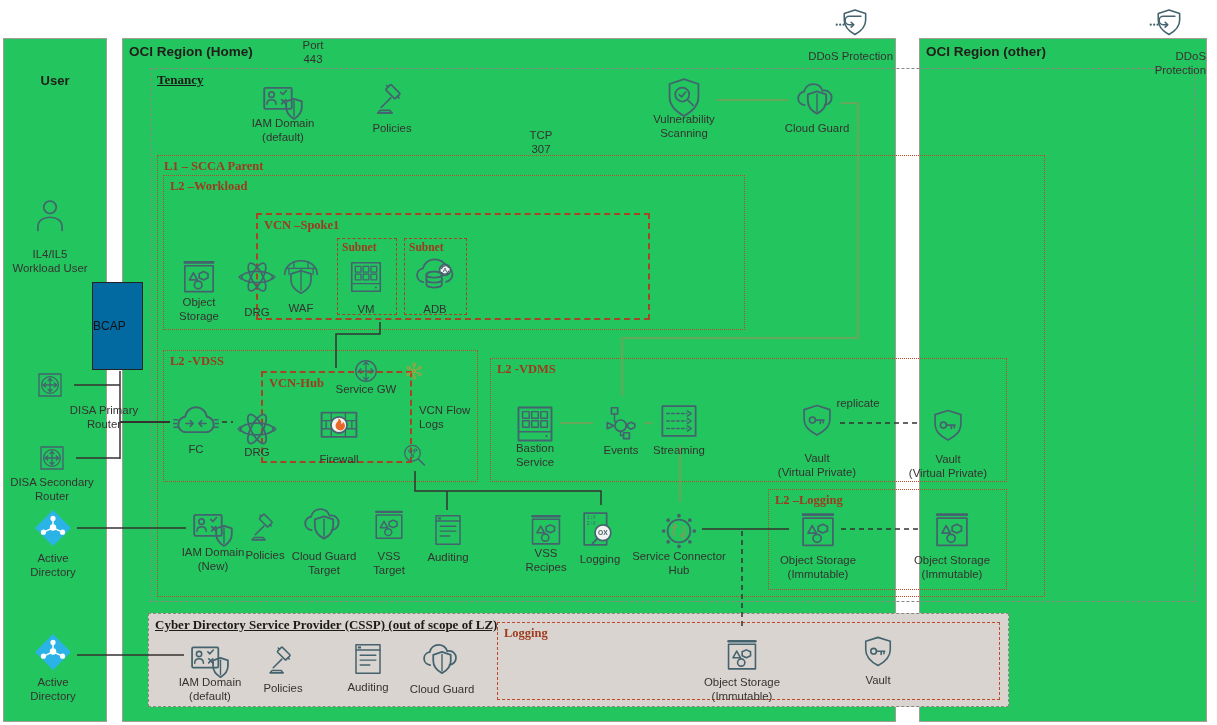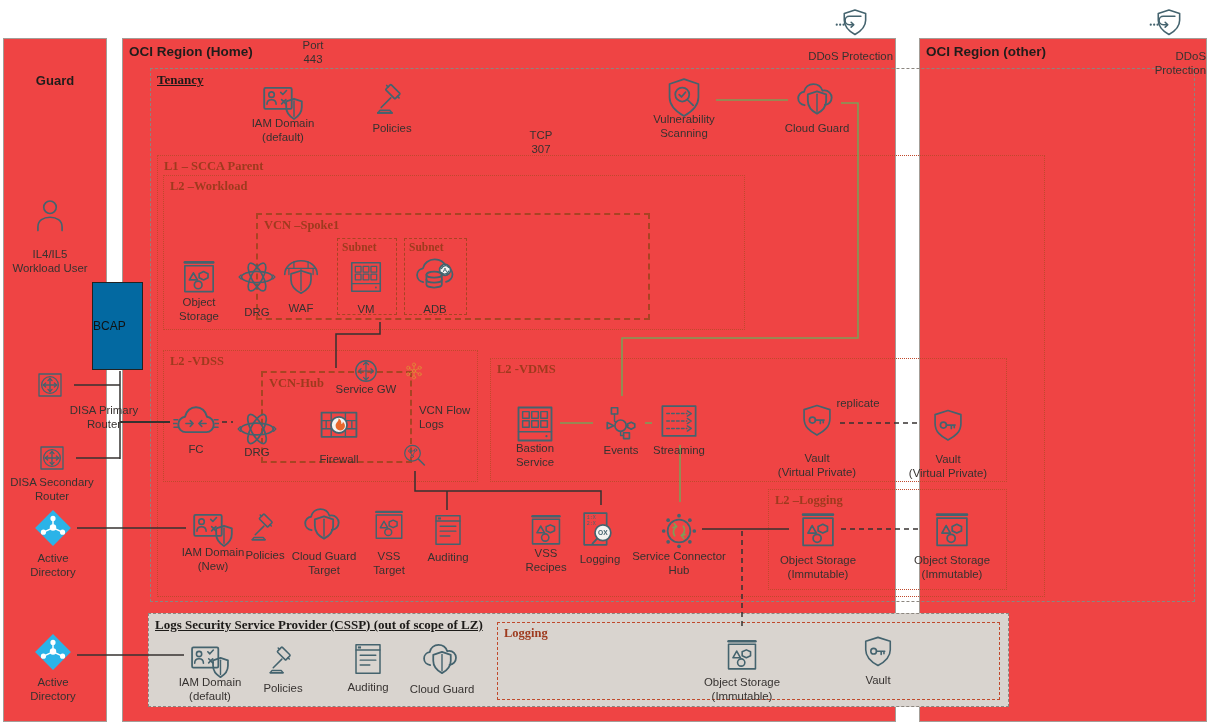--- a/index.html
+++ b/index.html
@@ -1,18 +1,18 @@
 <!DOCTYPE html>
 <html><head>
 <meta charset="utf-8">
 <style>
   html,body{margin:0;padding:0;background:#fff;font-family:"Liberation Sans",sans-serif;}
   .canvas{position:relative;width:1217px;height:725px;background:#fff;overflow:hidden;}
   .box{position:absolute;box-sizing:border-box;z-index:1;}
-  .panel{background:#ef4444;border:1px solid #a39d97;}
+  .panel{background:#22c55e;border:1px solid #a39d97;}
   .dash-gray{border:1px dashed #8b867f;}
   .dot-red{border:1px dotted #c0492c;}
   .dash-vcn{border:2px dashed #a84423;}
   .dash-subnet{border:1.5px dashed #a84423;}
   .cssp{background:#d9d4cf;border:1px dashed #8b867f;}
   .dash-logging{border:1px dashed #c0492c;}
   .bcap{background:#0369a1;border:1.5px solid #222;display:flex;align-items:center;justify-content:flex-start;z-index:2;}
   .box-label{position:absolute;top:3px;left:6px;white-space:nowrap;}
   .region-title{font-weight:bold;font-size:13.5px;color:#201d1b;top:5px;}
   .serif-black{font-family:"Liberation Serif",serif;font-weight:bold;font-size:13px;color:#1c1a18;text-decoration:underline;}
@@ -32,21 +32,21 @@
   .k2{stroke:#363230;stroke-width:2.2px;}
   .g{stroke:#7d9e58;stroke-width:1.6px;}
   .dashline{stroke-dasharray:5,4;}
 </style>
 </head>
 <body>
 
 <div class="canvas">
   <div id="boxes-layer">
       <div class="box panel" style="left: 3px; top: 38px; width: 104px; height: 684px;">
-        <span class="box-label panel-title-center">Guard</span>
+        <span class="box-label panel-title-center">User</span>
       </div>
       <div class="box panel" style="left: 122px; top: 38px; width: 774px; height: 684px;">
         <span class="box-label region-title">OCI Region (Home)</span>
       </div>
       <div class="box panel" style="left: 919px; top: 38px; width: 288px; height: 684px;">
         <span class="box-label region-title">OCI Region (other)</span>
       </div>
       <div class="box dash-gray" style="left: 150px; top: 68px; width: 1045px; height: 534px;">
         <span class="box-label serif-black">Tenancy</span>
       </div>
@@ -71,21 +71,21 @@
       <div class="box dash-vcn" style="left: 261px; top: 371px; width: 151px; height: 92px;">
         <span class="box-label serif-red">VCN-Hub</span>
       </div>
       <div class="box dot-red" style="left: 490px; top: 358px; width: 517px; height: 124px;">
         <span class="box-label serif-red">L2 -VDMS</span>
       </div>
       <div class="box dot-red" style="left: 768px; top: 489px; width: 239px; height: 101px; text-align: right;">
         <span class="box-label serif-red">L2 –Logging</span>
       </div>
       <div class="box cssp" style="left: 148px; top: 613px; width: 861px; height: 94px;">
-        <span class="box-label serif-black">Logs Security Service Provider (CSSP) (out of scope of LZ)</span>
+        <span class="box-label serif-black">Cyber Directory Service Provider (CSSP) (out of scope of LZ)</span>
       </div>
       <div class="box dash-logging" style="left: 497px; top: 622px; width: 503px; height: 78px;">
         <span class="box-label serif-red">Logging</span>
       </div>
       <div class="box bcap" style="left: 92px; top: 282px; width: 51px; height: 88px;">
         <span class="box-label bcap-label">BCAP</span>
       </div>
     </div>
   <svg class="arrows" id="arrows-svg" width="1217" height="725">
     <defs>

